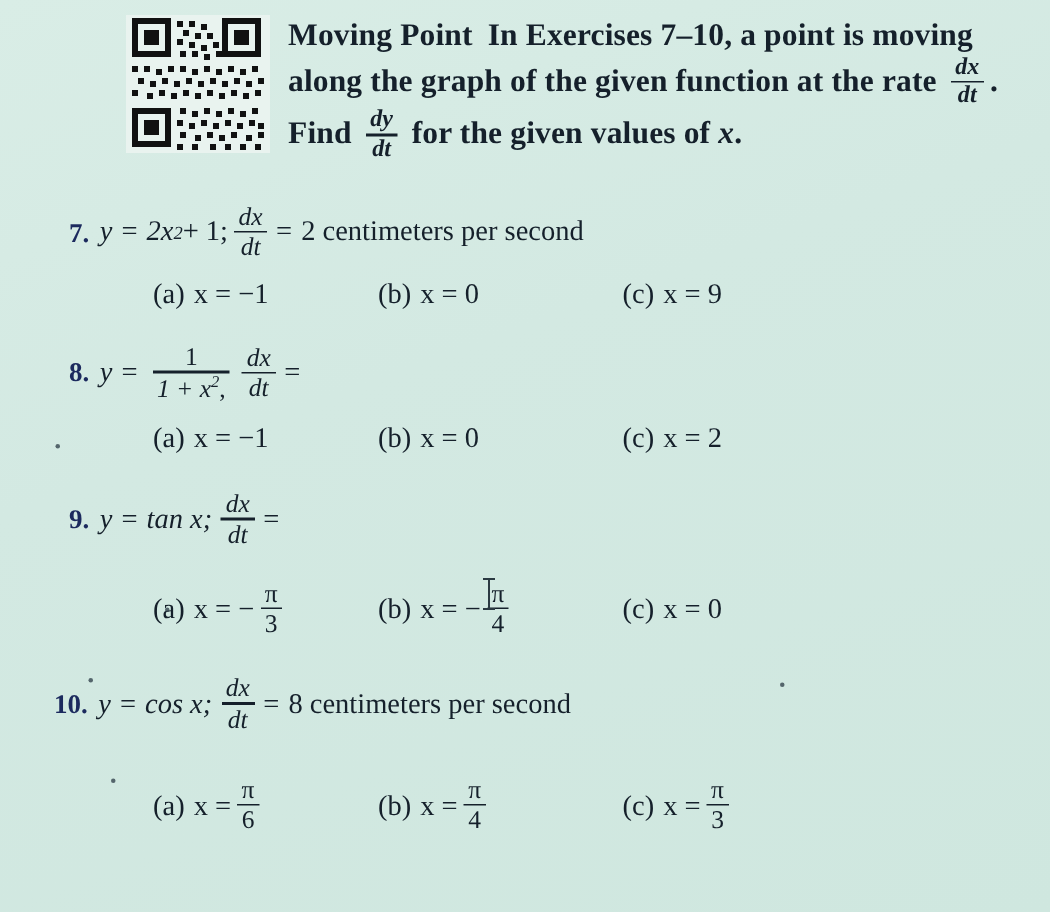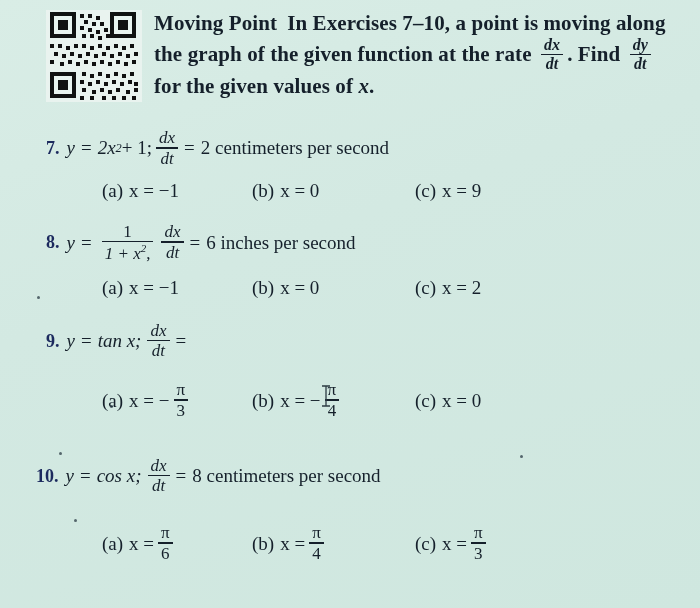--- a/index.html
+++ b/index.html
@@ -19,21 +19,21 @@
     position: relative;
     width: 700px;
     height: 608px;
     background: linear-gradient(160deg, #d9ede6 0%, #d3e9e2 40%, #cfe7df 100%);
   }
 
   
   .header {
     display: flex;
     align-items: flex-start;
-    padding: 8px 14px 0 46px;
+    padding: 8px 14px 0 84px;
   }
   .qr {
     width: 96px;
     height: 92px;
     flex: 0 0 96px;
     margin-top: 2px;
     margin-right: 12px;
     position: relative;
     background: #e9f3ef;
   }
@@ -303,21 +303,20 @@
           <span class="top" style="font-style:normal;">1</span>
           <span class="bar"></span>
           <span class="bot"><span>1 + x</span><sup class="exp">2</sup><span class="rm">,</span></span>
         </span>
         <span class="frac">
             <span class="top">dx</span>
             <span class="bar"></span>
             <span class="bot">dt</span>
           </span>
         <span class="rm" style="margin:0 6px 0 2px;">=</span>
-        <span class="rm">6 inches per second</span>
       </div>
       <div class="parts" style="margin-top:14px;">
         <div class="part p-a">
             <span class="lbl">(a)</span>
             <span class="val">x = −1</span>
           </div>
         <div class="part p-b">
             <span class="lbl">(b)</span>
             <span class="val">x = 0</span>
           </div>
@@ -360,21 +359,21 @@
               <span class="bot">4</span>
             </span>
         </div>
         <div class="part">
           <span class="lbl">(c)</span>
           <span class="val">x = 0</span>
         </div>
       </div>
     </div>
 
-    <div class="problem" style="margin-top:38px;">
+    <div class="problem" style="margin-top:26px;">
       <div class="prob-line" style="margin-left:-10px;">
         <span class="num">10.</span>
         <span class="eqtxt">y</span>
         <span class="rm" style="margin:0 6px;">=</span>
         <span class="eqtxt">cos x;</span>
         <span class="frac" style="margin-left:6px;">
             <span class="top">dx</span>
             <span class="bar"></span>
             <span class="bot">dt</span>
           </span>

